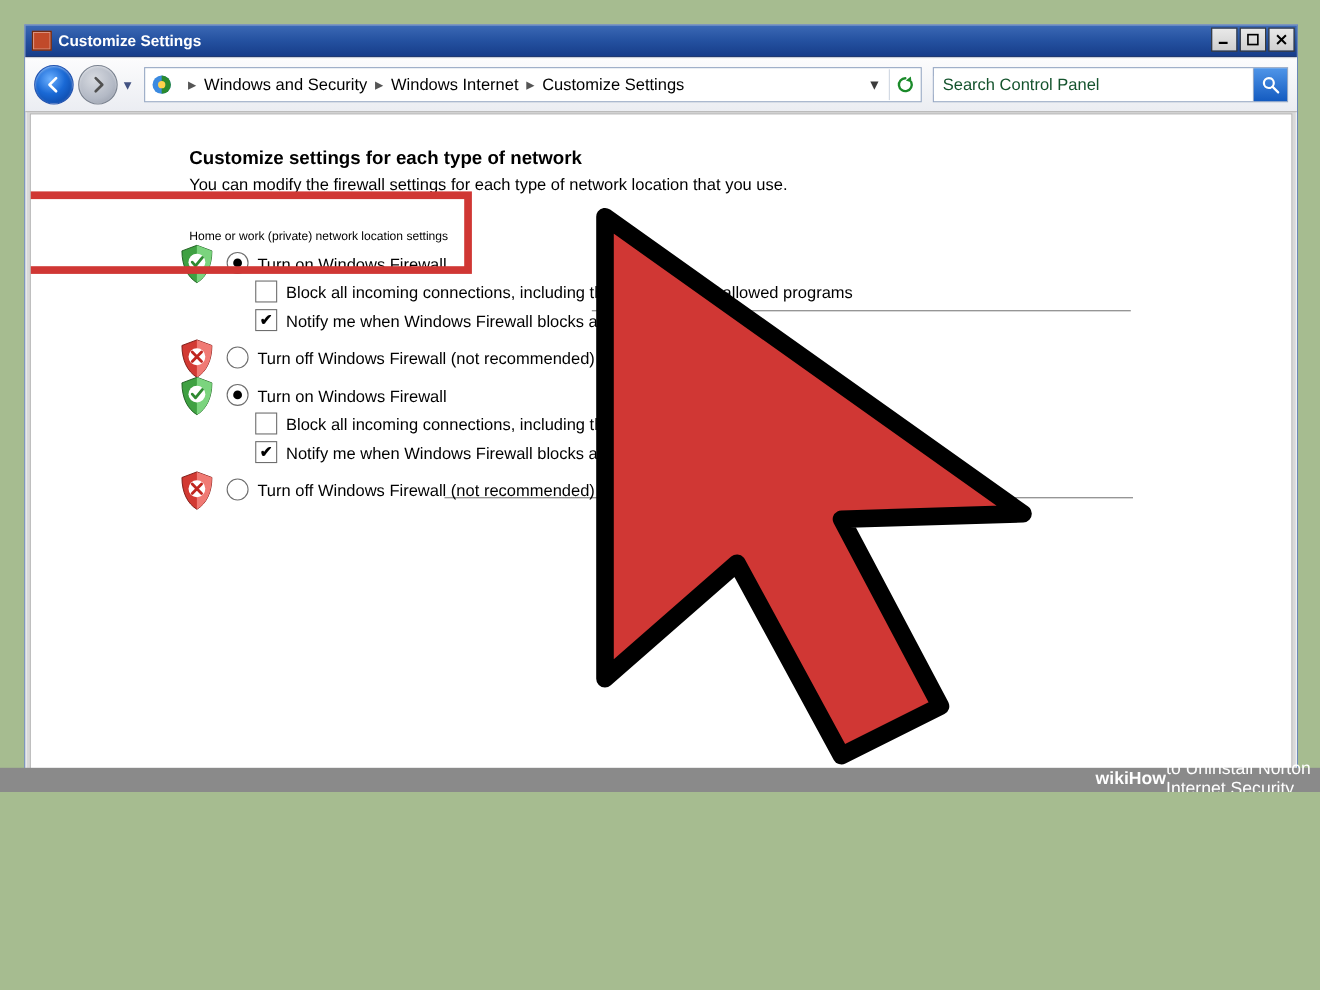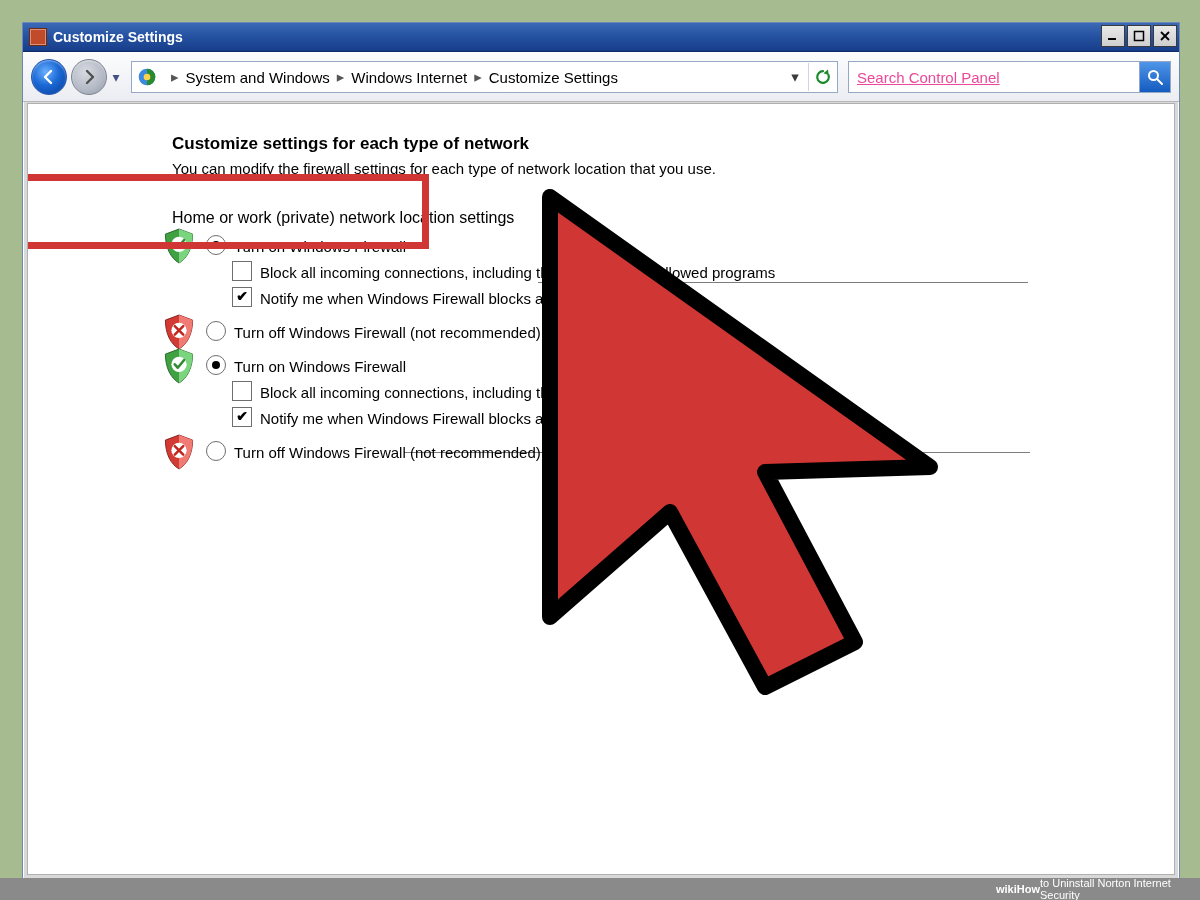--- a/index.html
+++ b/index.html
@@ -5,21 +5,21 @@
   html,body{margin:0;padding:0;height:100%;width:100%}
   body{
     background:#a6bc90;
     font-family:"Segoe UI",Tahoma,Verdana,sans-serif;
     font-size:14px;
     color:#000;
   }
   .stage{
     position:relative;
     width:1200px;
-    height:900px;
+    height:720px;
     margin:0 auto;
     overflow:hidden;
     background:#a6bc90;
   }
   .frame{
     position:absolute;
     left:22px; top:22px;
     width:1156px; height:856px;
     border:1px solid #6b88b6;
     background:#d9d9d9;
@@ -115,22 +115,21 @@
     background:#fff;
     display:flex; align-items:center;
     font-size:15px;
     position:relative;
     margin-left:4px;
   }
   .searchbox input{
     flex:1; border:0; outline:0;
     padding:0 8px;
     font:inherit;
-    color:#ec4899;
-    text-decoration:underline;
+    color:#14532d;
   }
   .searchbtn{
     width:30px;height:30px;
     display:flex;align-items:center;justify-content:center;
     background:linear-gradient(#4f95e8,#145bc0);
     color:#fff;
     border-left:1px solid #8ea6c9;
   }
   
   .content{
@@ -138,21 +137,21 @@
     left:4px; right:4px; top:80px; bottom:4px;
     background:#fff;
     border:1px solid #b0b0b0;
     box-sizing:border-box;
     padding:30px 16px 0 144px;
     overflow:hidden;
   }
   .page-title{font-size:17px; font-weight:600; margin:0 0 6px 0}
   .page-sub{font-size:15px; margin:0 0 32px 0}
   .section-hdr{
-    font-size:16px; margin:14px 0 8px 0; position:relative;
+    font-size:11px; margin:14px 0 8px 0; position:relative;
   }
   .section-rule{
     position:absolute;
     height:0; border-top:1px solid #7d7d7d;
     pointer-events:none;
   }
   .grp{margin-left:34px; margin-bottom:14px; position:relative}
   .row{display:flex; align-items:flex-end; margin:6px 0; font-size:15px}
   .row .rad, .row .chk{width:18px; height:18px; margin-right:8px; flex:none}
   .rad{
@@ -190,21 +189,21 @@
     font-size:15px;
     border:1px solid #8a8a8a;
     background:linear-gradient(#f6f6f6,#dcdcdc);
   }
   
   .watermark{
     position:absolute; left:0; right:0; bottom:0;
     height:22px;
     background:#8a8a8a;
     color:#fff;
-    font-size:11px;
+    font-size:16px;
     display:flex; align-items:center;
     padding-left:996px;
     box-sizing:border-box;
     font-family:Arial,sans-serif;
     margin-top:30px;
   }
   .watermark b{font-weight:bold; color:#fff}
 </style>
 </head>
 <body>
@@ -251,21 +250,21 @@
 
       <div class="addrbar">
         <div class="addr-icon">
           <svg width="20" height="20" viewBox="0 0 24 24">
             <circle cx="12" cy="12" r="10" fill="#3b8ae0"></circle>
             <path d="M12 2 a10 10 0 0 1 0 20z" fill="#2a8a2e"></path>
             <circle cx="12" cy="12" r="4" fill="#ffd24d"></circle>
           </svg>
         </div>
         <span class="addr-sep">▸</span>
-        <span class="addr-crumb">System and Windows</span>
+        <span class="addr-crumb">Windows and Security</span>
         <span class="addr-sep">▸</span>
         <span class="addr-crumb">Windows Internet</span>
         <span class="addr-sep">▸</span>
         <span class="addr-crumb">Customize Settings</span>
         <div class="addr-end">
           <div class="addr-drop">▾</div>
           <div class="refreshbtn">
             <svg width="20" height="20" viewBox="0 0 24 24">
               <path d="M12 5 a7 7 0 1 0 6.5 4.3" fill="none" stroke="#1a8a2a" stroke-width="2.6" stroke-linecap="round"></path>
               <path d="M18 3 L18.8 9.5 L12.6 7.5 z" fill="#1a8a2a"></path>

